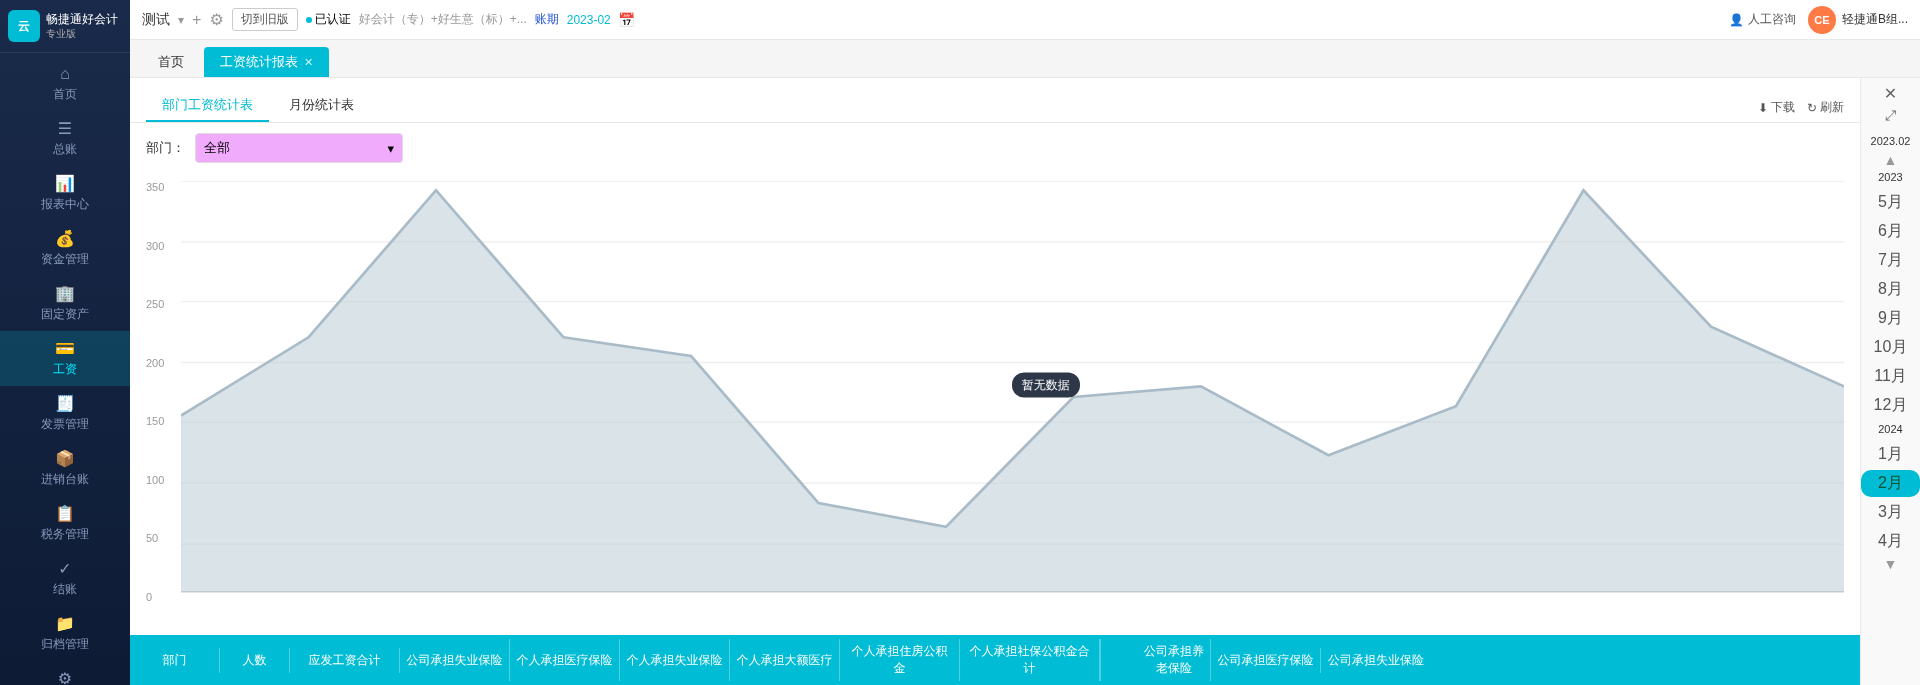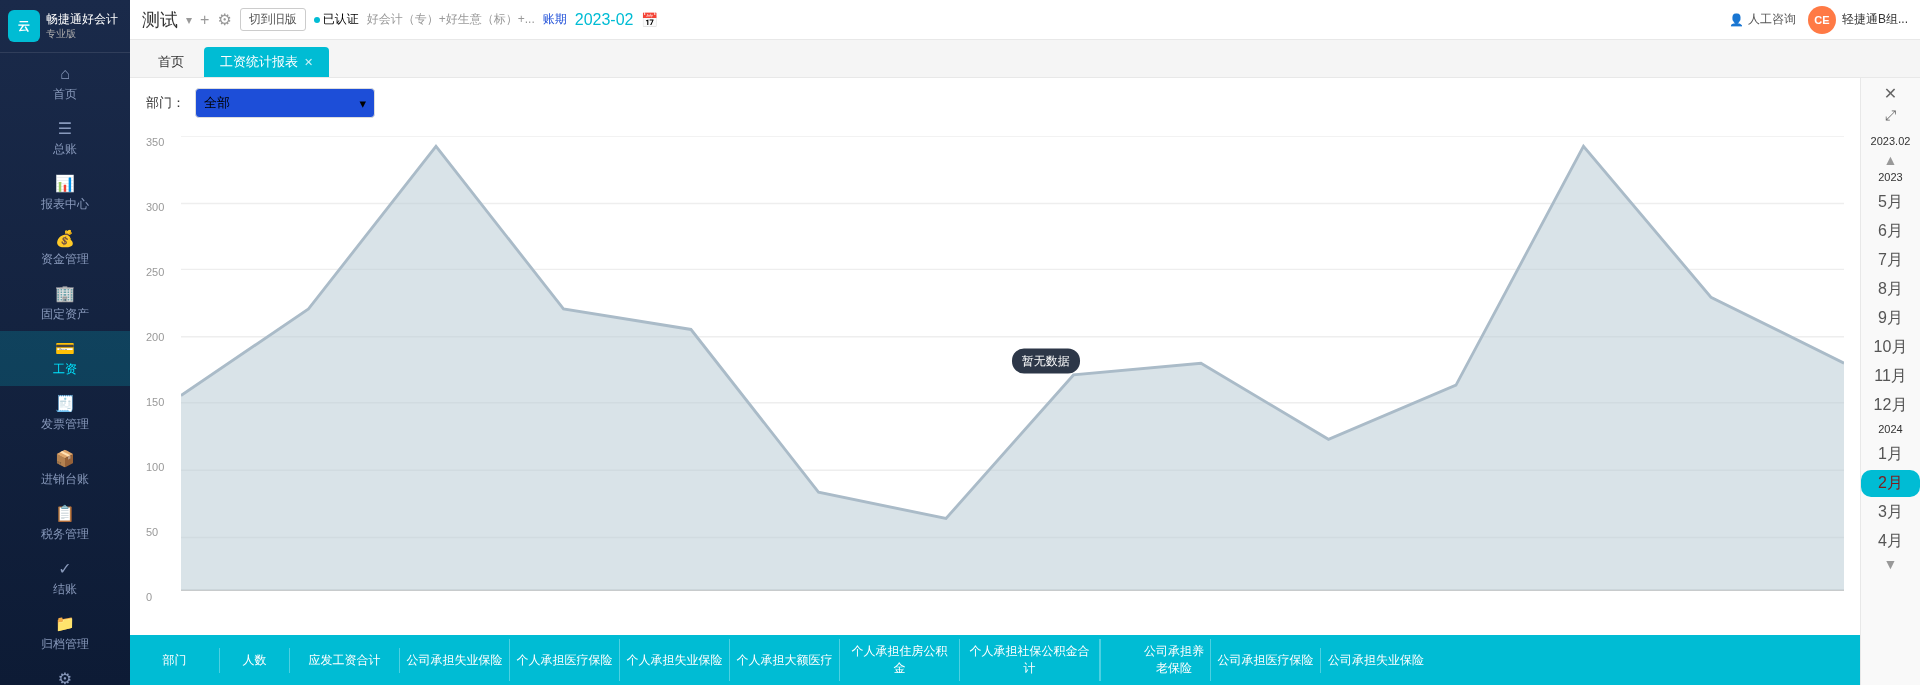--- a/index.html
+++ b/index.html
@@ -42,21 +42,21 @@
     
     .main { flex: 1; display: flex; flex-direction: column; overflow: hidden; }
 
     
     .header {
       height: 40px; background: #fff;
       display: flex; align-items: center; padding: 0 12px;
       border-bottom: 1px solid #e8e8e8; gap: 8px;
       flex-shrink: 0;
     }
-    .header-title { font-size: 18px; color: #333; font-weight: 500; }
+    .header-title { font-size: 14px; color: #333; font-weight: 500; }
     .header-arrow { color: #999; font-size: 12px; cursor: pointer; }
     .header-btn {
       border: 1px solid #ccc; background: #fff;
       padding: 2px 8px; border-radius: 3px; cursor: pointer; font-size: 12px; color: #555;
     }
     .header-badge { display: flex; align-items: center; gap: 3px; font-size: 12px; }
     .badge-dot { width: 6px; height: 6px; border-radius: 50%; background: #00bcd4; }
     .header-right { margin-left: auto; display: flex; align-items: center; gap: 12px; }
     .header-right .action { display: flex; align-items: center; gap: 4px; font-size: 12px; color: #555; cursor: pointer; }
     .avatar { width: 28px; height: 28px; border-radius: 50%; background: #ff7a45; color: white; display: flex; align-items: center; justify-content: center; font-size: 11px; font-weight: bold; }
@@ -93,23 +93,23 @@
     .sub-tabs-right { display: flex; gap: 12px; align-items: center; padding-bottom: 6px; }
     .sub-tabs-right .action-link { font-size: 12px; color: #555; cursor: pointer; display: flex; align-items: center; gap: 3px; }
 
     
     .filter-bar {
       display: flex; align-items: center; padding: 10px 16px;
       gap: 10px; flex-shrink: 0;
     }
     .filter-label { font-size: 13px; color: #333; }
     .filter-select {
-      width: 180px; height: 30px; border: 1px solid #ddd;
+      width: 208px; height: 30px; border: 1px solid #ddd;
       border-radius: 4px; padding: 0 8px; font-size: 13px;
-      background: #1d4ed8; display: flex; align-items: center;
+      background: #f0abfc; display: flex; align-items: center;
       justify-content: space-between; cursor: pointer;
     }
 
     
     .chart-area {
       flex: 1; padding: 8px 16px 0;
       position: relative; overflow: hidden;
     }
     .chart-container {
       width: 100%; height: 100%;
@@ -158,21 +158,21 @@
     .year-label {
       font-size: 11px; color: #333; padding: 3px 4px;
       border-radius: 3px; margin-bottom: 2px; text-align: center;
     }
     .nav-up, .nav-down { font-size: 14px; cursor: pointer; color: #999; }
     .month-item {
       font-size: 16px; color: #555; padding: 3px 6px;
       cursor: pointer; width: 100%; text-align: center;
       border-radius: 3px; margin: 1px 0;
     }
-    .month-item.active { background: #00bcd4; color: #7f1d1d; border-radius: 10px; }
+    .month-item.active { background: #00bcd4; color: #14532d; border-radius: 10px; }
   </style>
 </head>
 <body>
 
 <div class="sidebar">
   <div class="sidebar-logo">
     <div class="sidebar-logo-icon">云</div>
     <div class="sidebar-logo-text">
       <div>畅捷通好会计</div>
       <div class="sub">专业版</div>
@@ -237,21 +237,21 @@
     <span class="header-arrow">▾</span>
     <span style="cursor:pointer;color:#999;font-size:16px;">+</span>
     <span style="cursor:pointer;color:#999;font-size:16px;">⚙</span>
     <button class="header-btn">切到旧版</button>
     <div class="header-badge">
       <span class="badge-dot"></span>
       <span>已认证</span>
     </div>
     <span style="color:#999;font-size:12px;">好会计（专）+好生意（标）+...</span>
     <span style="font-size:12px;color:#1d4ed8;">账期</span>
-    <span style="font-size:16px;color:#00bcd4;font-weight:500;">2023-02</span>
+    <span style="font-size:12px;color:#00bcd4;font-weight:500;">2023-02</span>
     <span style="font-size:14px;color:#999;cursor:pointer;">📅</span>
     <div class="header-right">
       <div class="action">
         <span>👤</span>
         <span>人工咨询</span>
       </div>
       <div style="display:flex;align-items:center;gap:6px;cursor:pointer;">
         <div class="avatar">CE</div>
         <span style="font-size:12px;color:#333;">轻捷通B组...</span>
       </div>
@@ -264,20 +264,36 @@
     </div>
     <div class="tab-item active" style="margin-left:4px;">
       <span>工资统计报表</span>
       <span style="font-size:11px;opacity:0.8;">✕</span>
     </div>
   </div>
 
   <div class="content">
     <div class="content-main">
 
+      <div class="sub-tabs">
+        <div class="sub-tabs-left">
+          <div class="sub-tab active">部门工资统计表</div>
+          <div class="sub-tab">月份统计表</div>
+        </div>
+        <div class="sub-tabs-right">
+          <div class="action-link">
+            <span>⬇</span>
+            <span>下载</span>
+          </div>
+          <div class="action-link">
+            <span>↻</span>
+            <span>刷新</span>
+          </div>
+        </div>
+      </div>
 
       <div class="filter-bar">
         <span class="filter-label">部门：</span>
         <div class="filter-select">
           <span>全部</span>
           <span>▾</span>
         </div>
       </div>
 
       <div class="chart-area">

